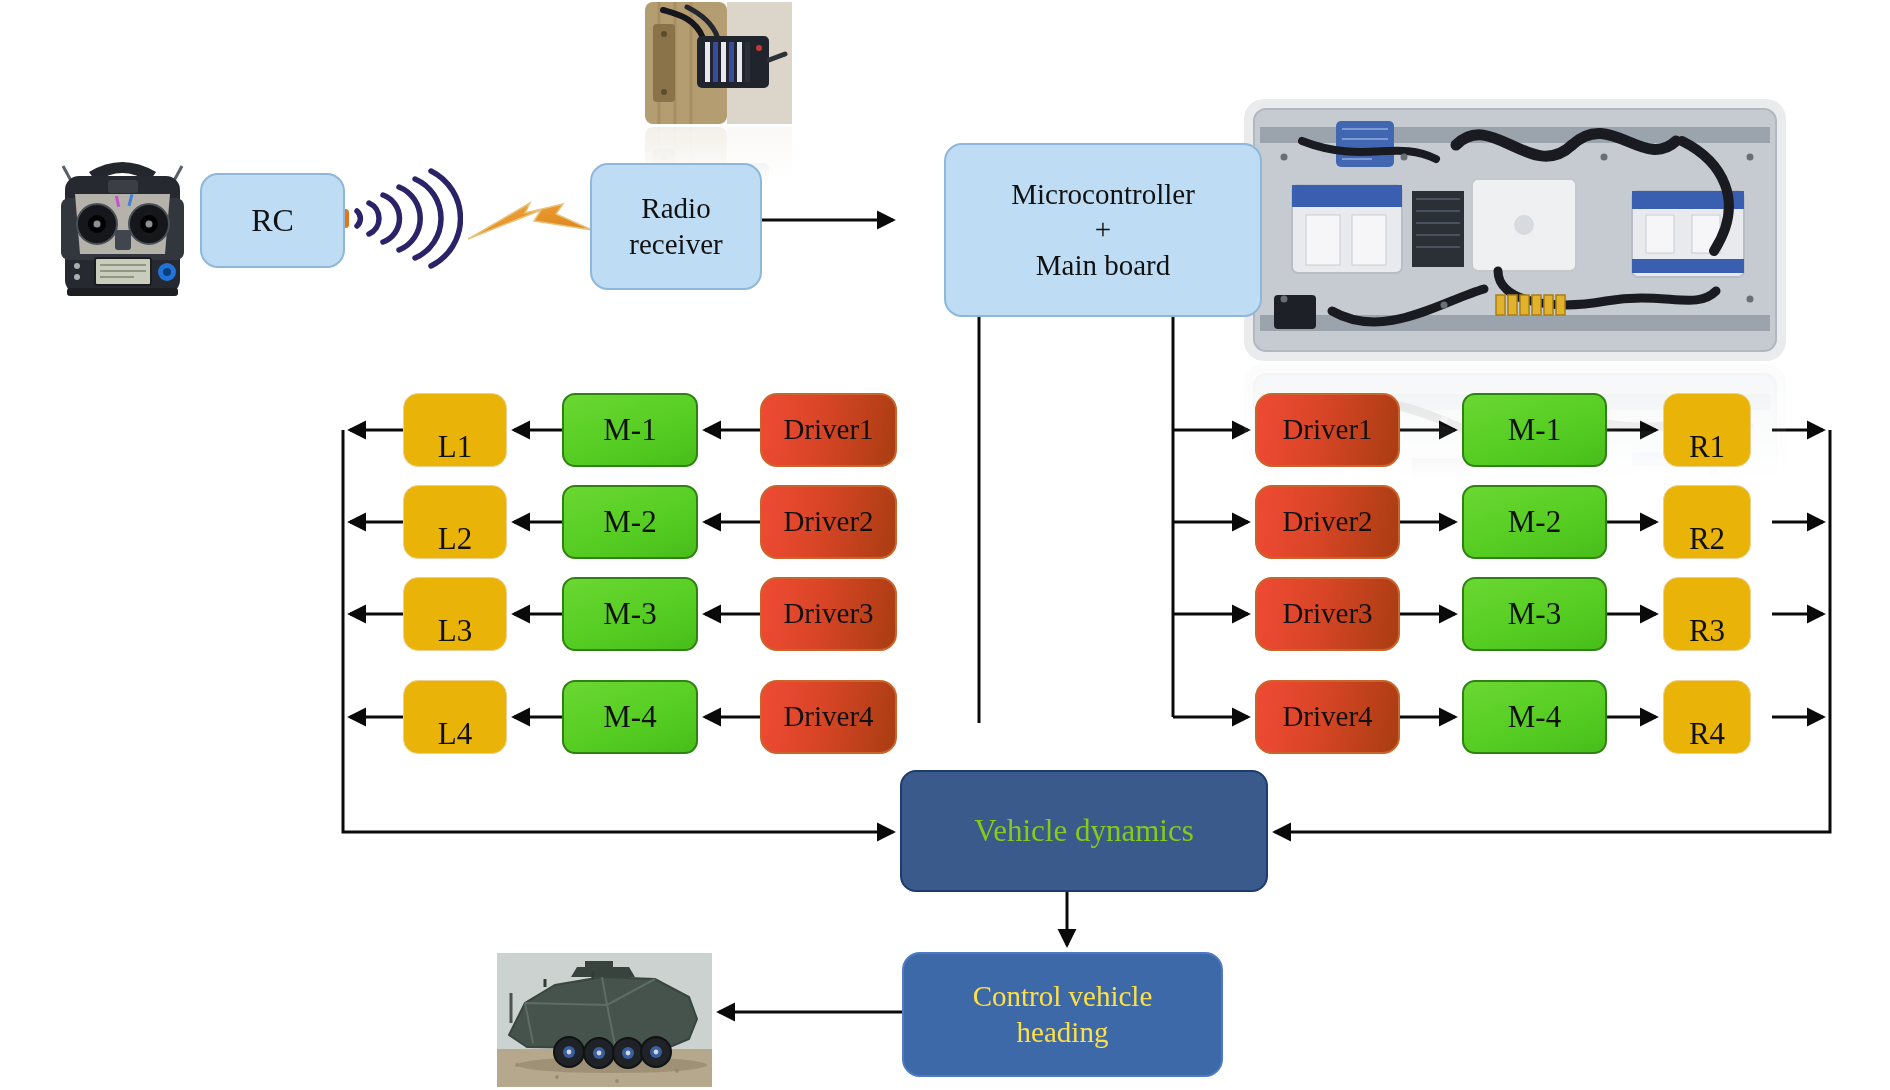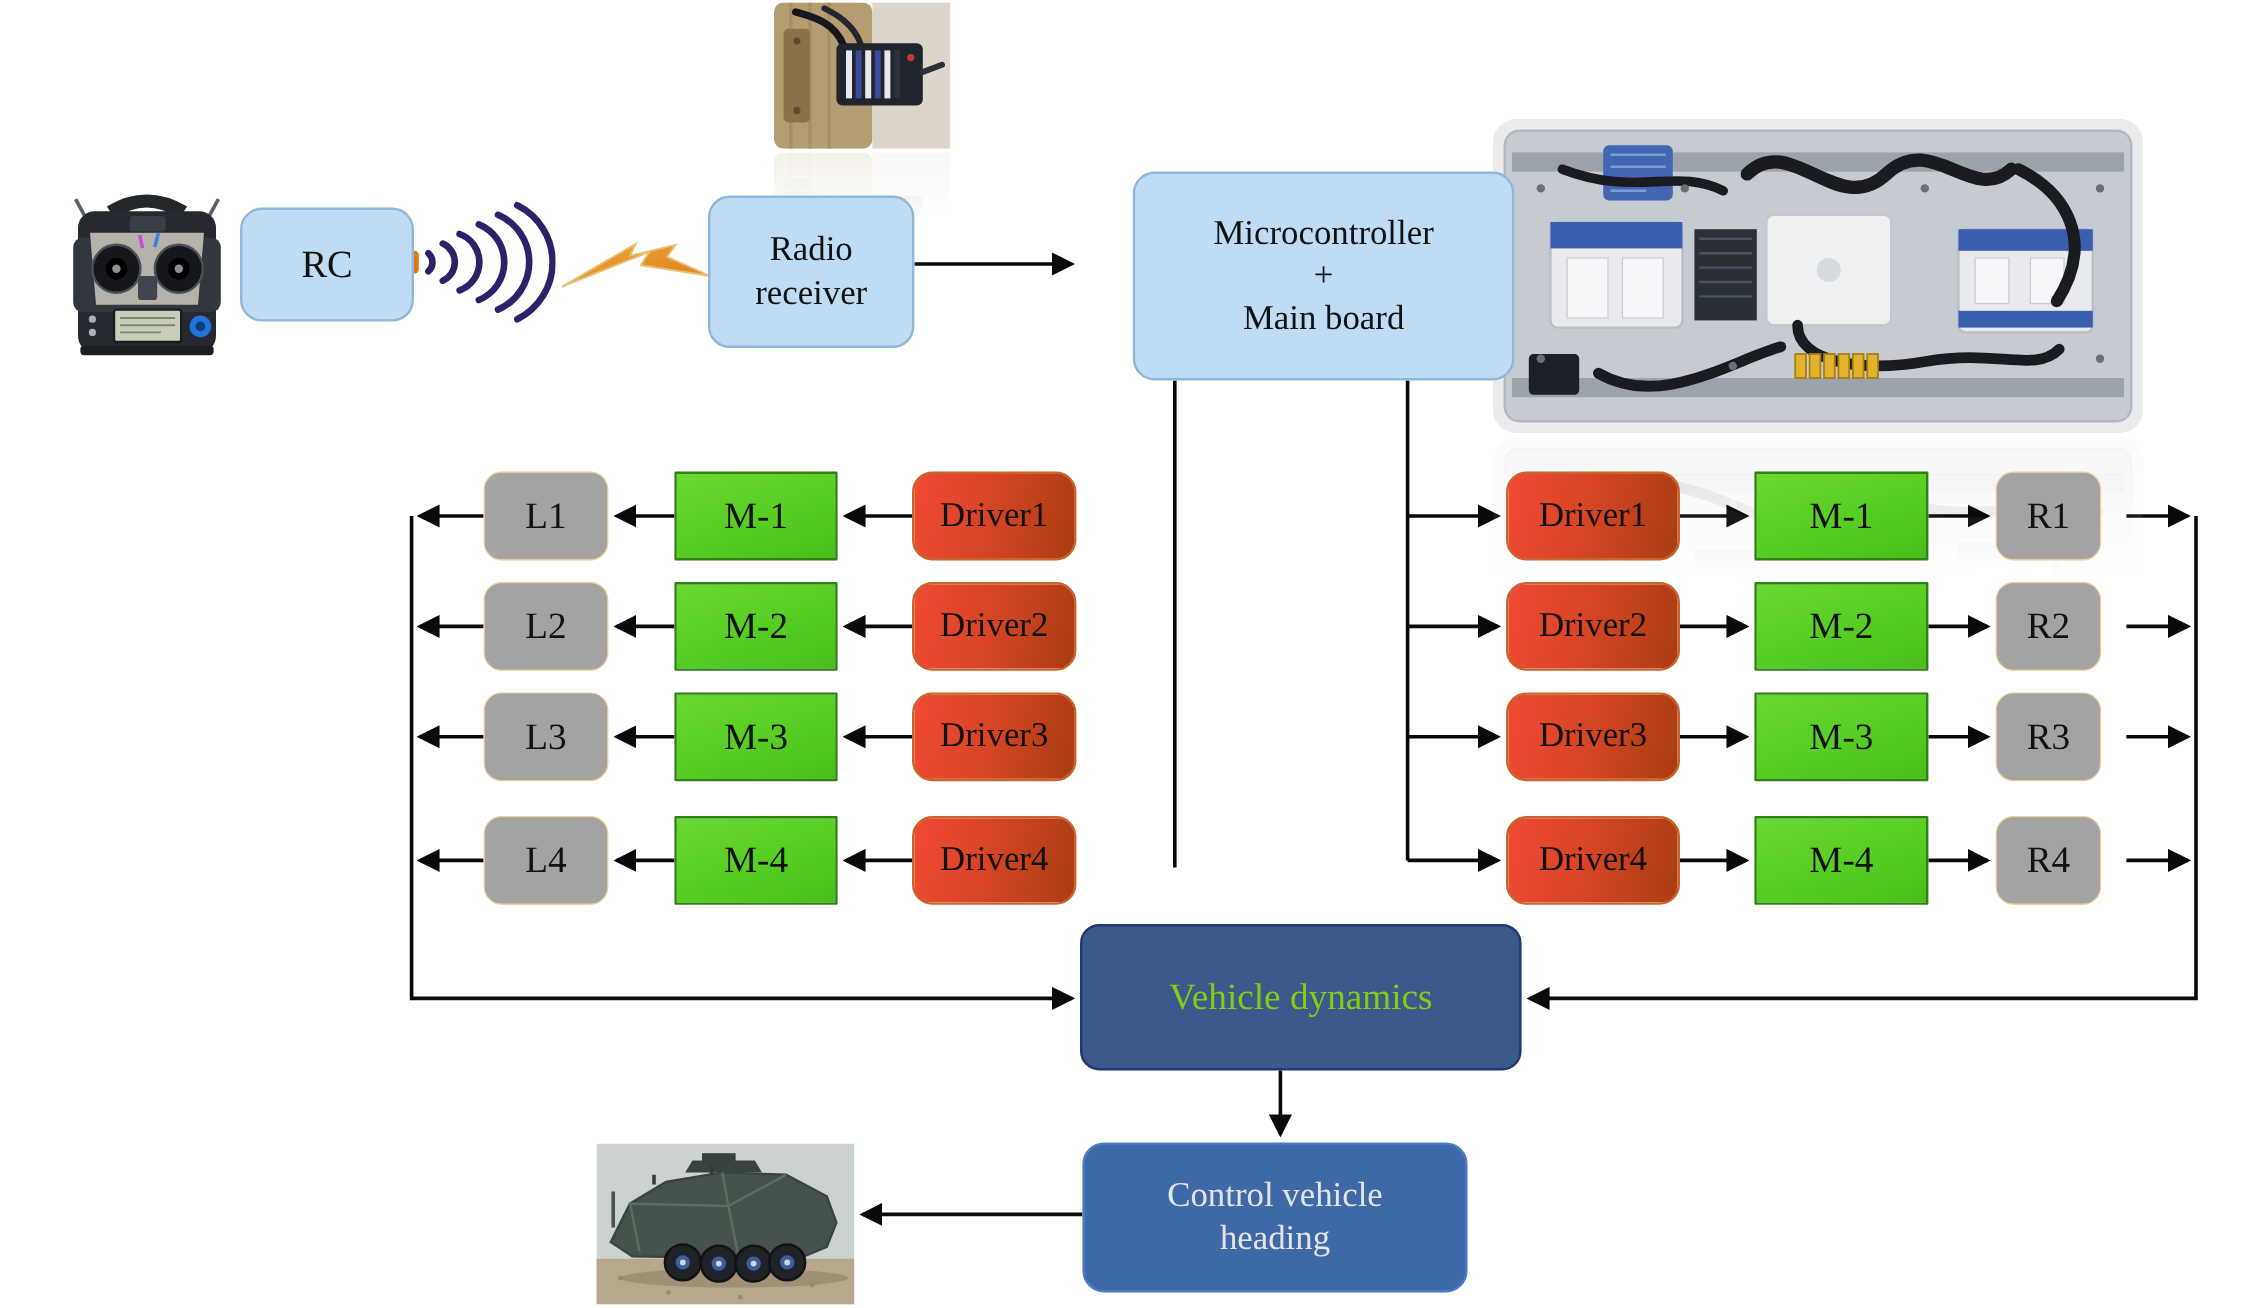--- a/index.html
+++ b/index.html
@@ -2,27 +2,27 @@
 <html><head>
 <meta charset="utf-8">
 <style>
   html,body{margin:0;padding:0;background:#ffffff;}
   .canvas{position:relative;width:1890px;height:1090px;background:#ffffff;overflow:hidden;
           font-family:"Liberation Serif","DejaVu Serif",serif;}
   svg.overlay{position:absolute;left:0;top:0;width:1890px;height:1090px;pointer-events:none;}
   .box{position:absolute;display:flex;align-items:center;justify-content:center;text-align:center;
        box-sizing:border-box;color:#111;line-height:1.22;}
   .blue{background:#BEDDF4;border:2px solid #8FB7DA;border-radius:18px;}
-  .wheat{background:#a3a3a3;border:1px solid #EECF92;border-radius:15px;}
+  .wheat{background:#eab308;border:1px solid #EECF92;border-radius:15px;align-items:flex-end;}
   .green{background:linear-gradient(160deg,#6ad832 0%,#55cc22 60%,#48bd1b 100%);
-         border:2px solid #2F8212;border-radius:1px;}
+         border:2px solid #2F8212;border-radius:13px;}
   .red{background:linear-gradient(100deg,#F04A34 0%,#D84526 45%,#A93D12 100%);
        border:2px solid #C9652B;border-radius:17px;}
   .navy{background:#3A5A8C;border:2px solid #1E3A6E;border-radius:16px;color:#84cc16;}
-  .blue2{background:#3E69A8;border:2px solid #4C7BC4;border-radius:18px;color:#e5e5e5;}
+  .blue2{background:#3E69A8;border:2px solid #4C7BC4;border-radius:18px;color:#fde047;}
   .fs31{font-size:31px;} .fs29{font-size:29px;} .fs32{font-size:32px;}
   .row0{top:393px}.row1{top:485px}.row2{top:577px}.row3{top:680px}
   .h74{height:74px}
   .col-lw{left:403px;width:104px}
   .col-lm{left:562px;width:136px}
   .col-ld{left:760px;width:137px}
   .col-rd{left:1255px;width:145px}
   .col-rm{left:1462px;width:145px}
   .col-rw{left:1663px;width:88px}
   .photo{position:absolute;}

